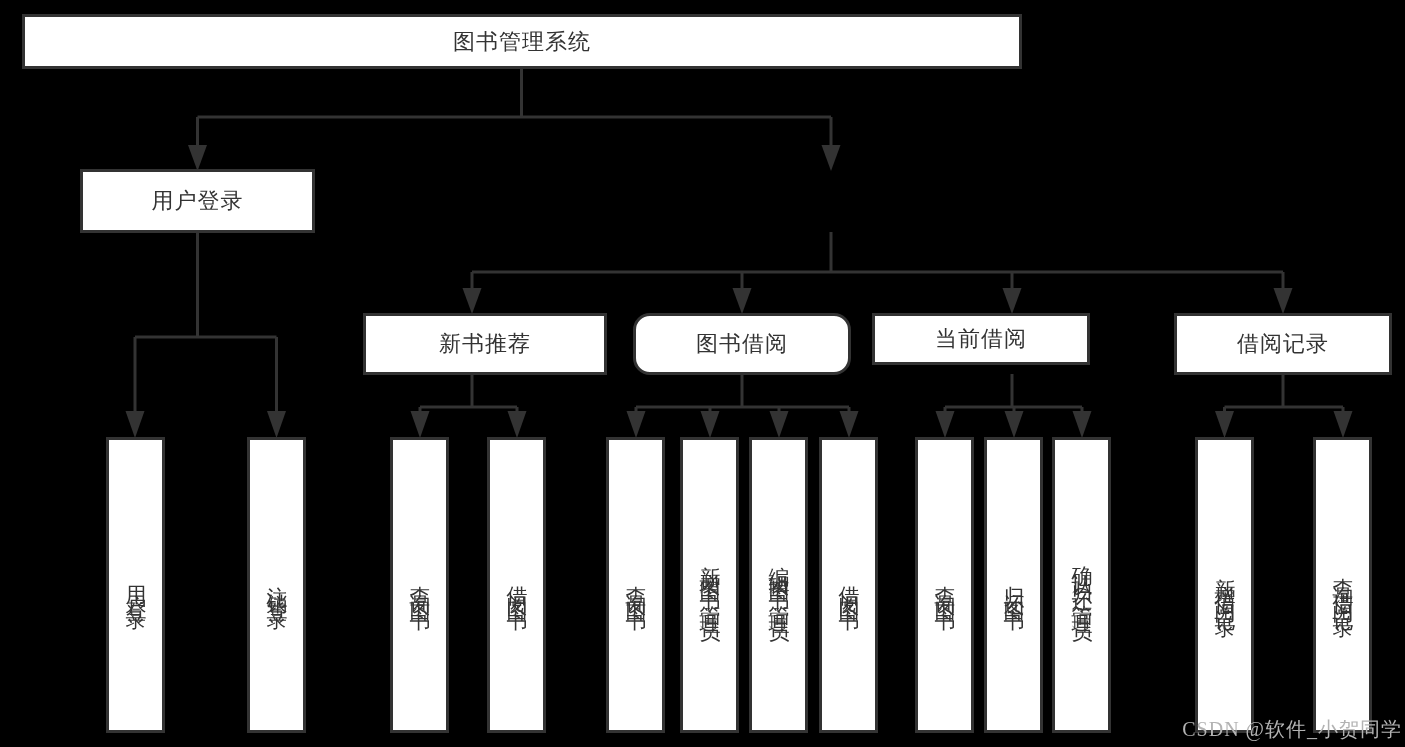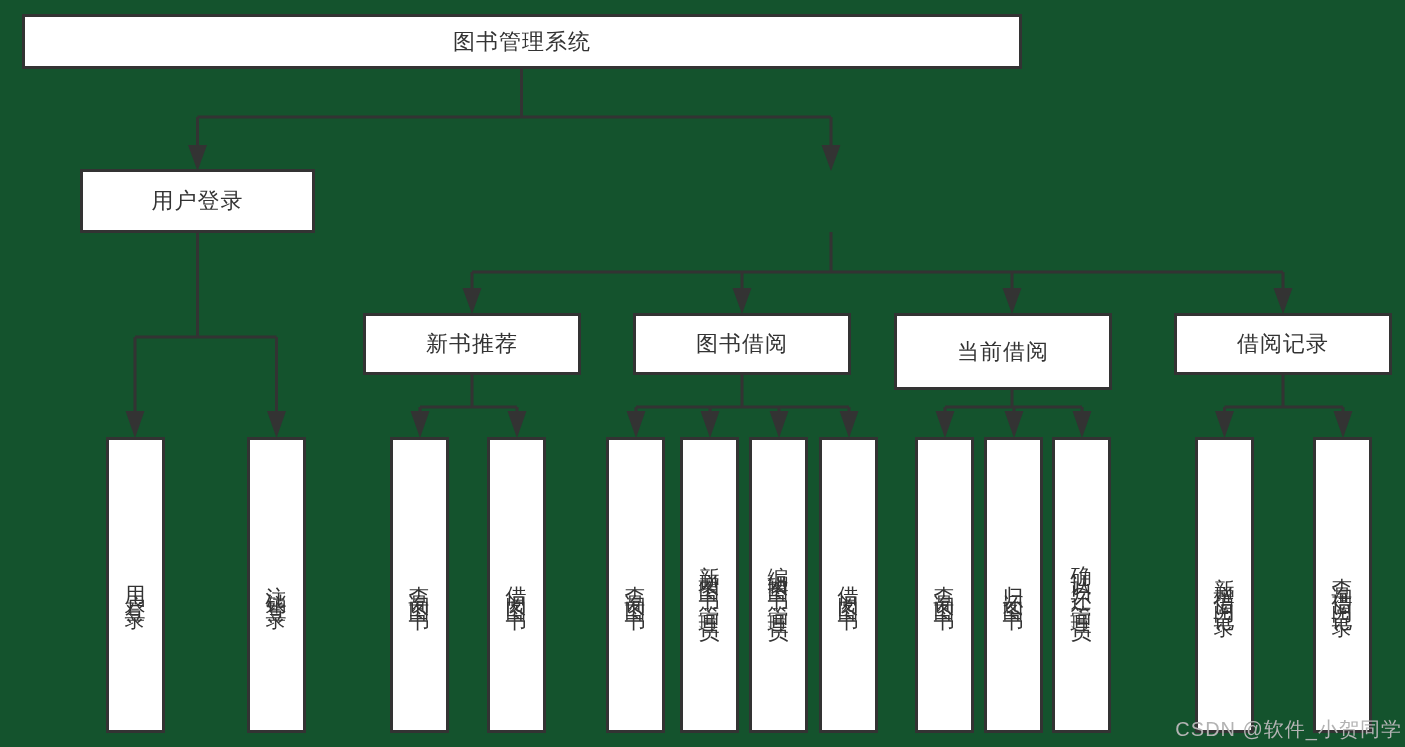--- a/index.html
+++ b/index.html
@@ -1,21 +1,21 @@
 <!DOCTYPE html>
 <html><head>
 <meta charset="utf-8">
 <style>
   html, body { margin: 0; padding: 0; background: #ffffff; }
   .stage {
     position: relative;
     width: 1405px;
     height: 747px;
-    background: #14532d;
-    font-family: Liberation Sans, sans-serif;
+    background: #000000;
+    font-family: Liberation Serif, serif;
     overflow: hidden;
   }
   svg.wires {
     position: absolute;
     left: 0; top: 0;
     width: 1405px; height: 747px;
     z-index: 0;
   }
   svg.wires path { stroke: #333333; stroke-width: 3; fill: none; }
   svg.wires polygon { fill: #333333; stroke: none; }
@@ -106,23 +106,23 @@
       <path d="M1283 374 V407 M1224.5 407 H1343 M1224.5 407 V415 M1343 407 V415"></path>
       <polygon points="1215,411 1234,411 1224.5,438"></polygon>
       <polygon points="1333.5,411 1352.5,411 1343,438"></polygon>
     </g>
   </svg>
 
   <div class="hbox" style="left:22px; top:14px; width:1000px; height:55px;">图书管理系统</div>
 
   <div class="hbox" style="left:80px; top:169px; width:235px; height:64px;">用户登录</div>
 
-  <div class="hbox" style="left:363px; top:313px; width:218px; height:62px;">新书推荐</div>
-  <div class="hbox" style="left:633px; top:313px; width:218px; height:62px;">图书借阅</div>
-  <div class="hbox" style="left:894px; top:313px; width:218px; height:77px;">当前借阅</div>
+  <div class="hbox" style="left:363px; top:313px; width:244px; height:62px;">新书推荐</div>
+  <div class="hbox" style="left:633px; top:313px; width:218px; height:62px;border-radius:17px;">图书借阅</div>
+  <div class="hbox" style="left:872px; top:313px; width:218px; height:52px;">当前借阅</div>
   <div class="hbox" style="left:1174px; top:313px; width:218px; height:62px;">借阅记录</div>
 
   <div class="vbox" style="left:106px;">用户登录</div>
   <div class="vbox" style="left:247px;">注销登录</div>
   <div class="vbox" style="left:390px;">查询图书</div>
   <div class="vbox" style="left:487px;">借阅图书</div>
   <div class="vbox" style="left:606px;">查询图书</div>
   <div class="vbox" style="left:680px;">新增图书（管理员）</div>
   <div class="vbox" style="left:749px;">编辑图书（管理员）</div>
   <div class="vbox" style="left:819px;">借阅图书</div>

